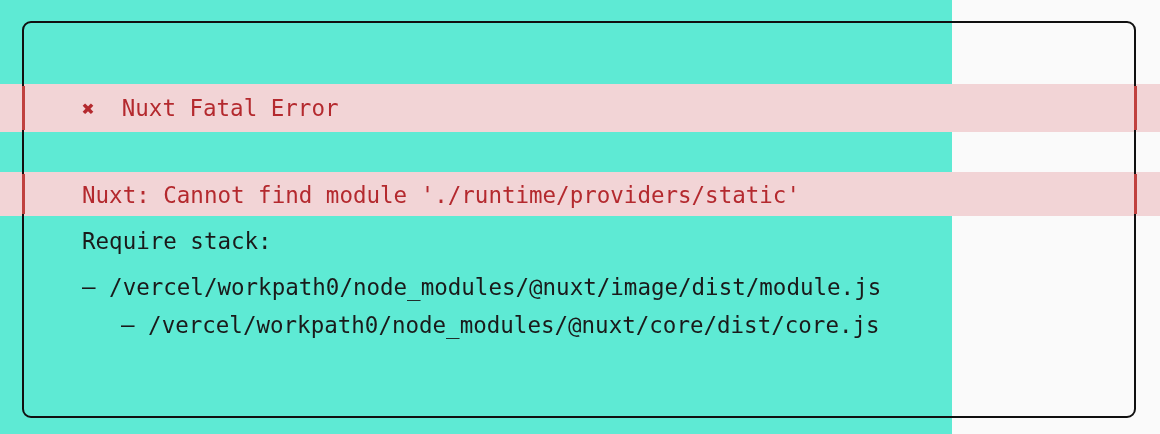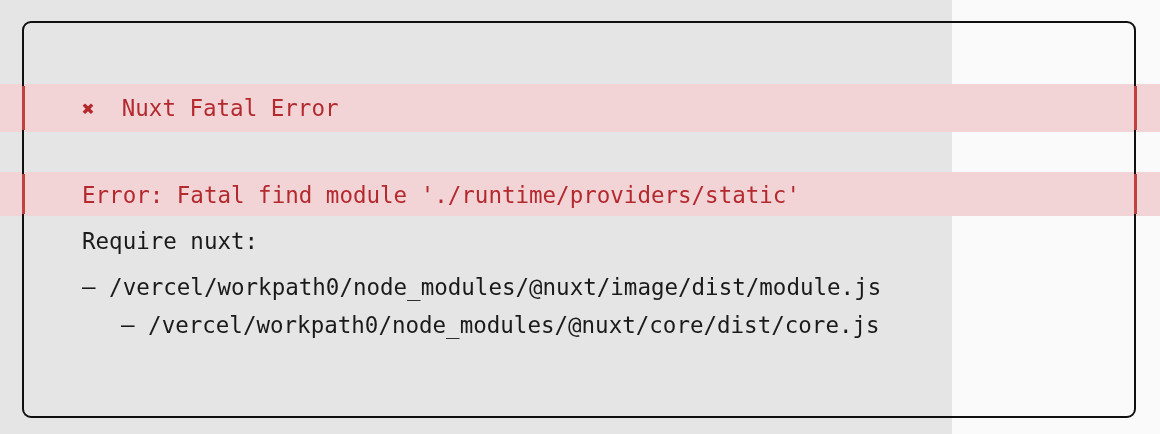--- a/index.html
+++ b/index.html
@@ -11,21 +11,21 @@
     height: 434px;
     background: #fafafa;
     font-family: "DejaVu Sans Mono", "Liberation Mono", monospace;
     overflow: hidden;
   }
 
   .screen {
     position: relative;
     width: 952px;
     height: 434px;
-    background: #e5e5e5;
+    background: #5eead4;
   }
 
   
   .band {
     position: absolute;
     left: 0;
     width: 1160px;
     background: #f2d4d6;
     z-index: 1;
   }
@@ -121,22 +121,22 @@
 
   <div class="border-tint bt-l1"></div>
   <div class="border-tint bt-r1"></div>
   <div class="border-tint bt-l2"></div>
   <div class="border-tint bt-r2"></div>
 
   <div class="content">
 
     <div class="line line-title"><span class="x-mark">✖</span><span class="title-text">&nbsp; </span><span class="title-text">Nuxt Fatal Error</span></div>
 
-    <div class="line line-error">Error: Fatal find module './runtime/providers/static'</div>
+    <div class="line line-error">Nuxt: Cannot find module './runtime/providers/static'</div>
 
-    <div class="line line-stack-head">Require nuxt:</div>
+    <div class="line line-stack-head">Require stack:</div>
 
     <div class="line line-stack-1">– /vercel/workpath0/node_modules/@nuxt/image/dist/module.js</div>
 
     <div class="line line-stack-2">– /vercel/workpath0/node_modules/@nuxt/core/dist/core.js</div>
 
   </div>
 </div>
 
 </body></html>

